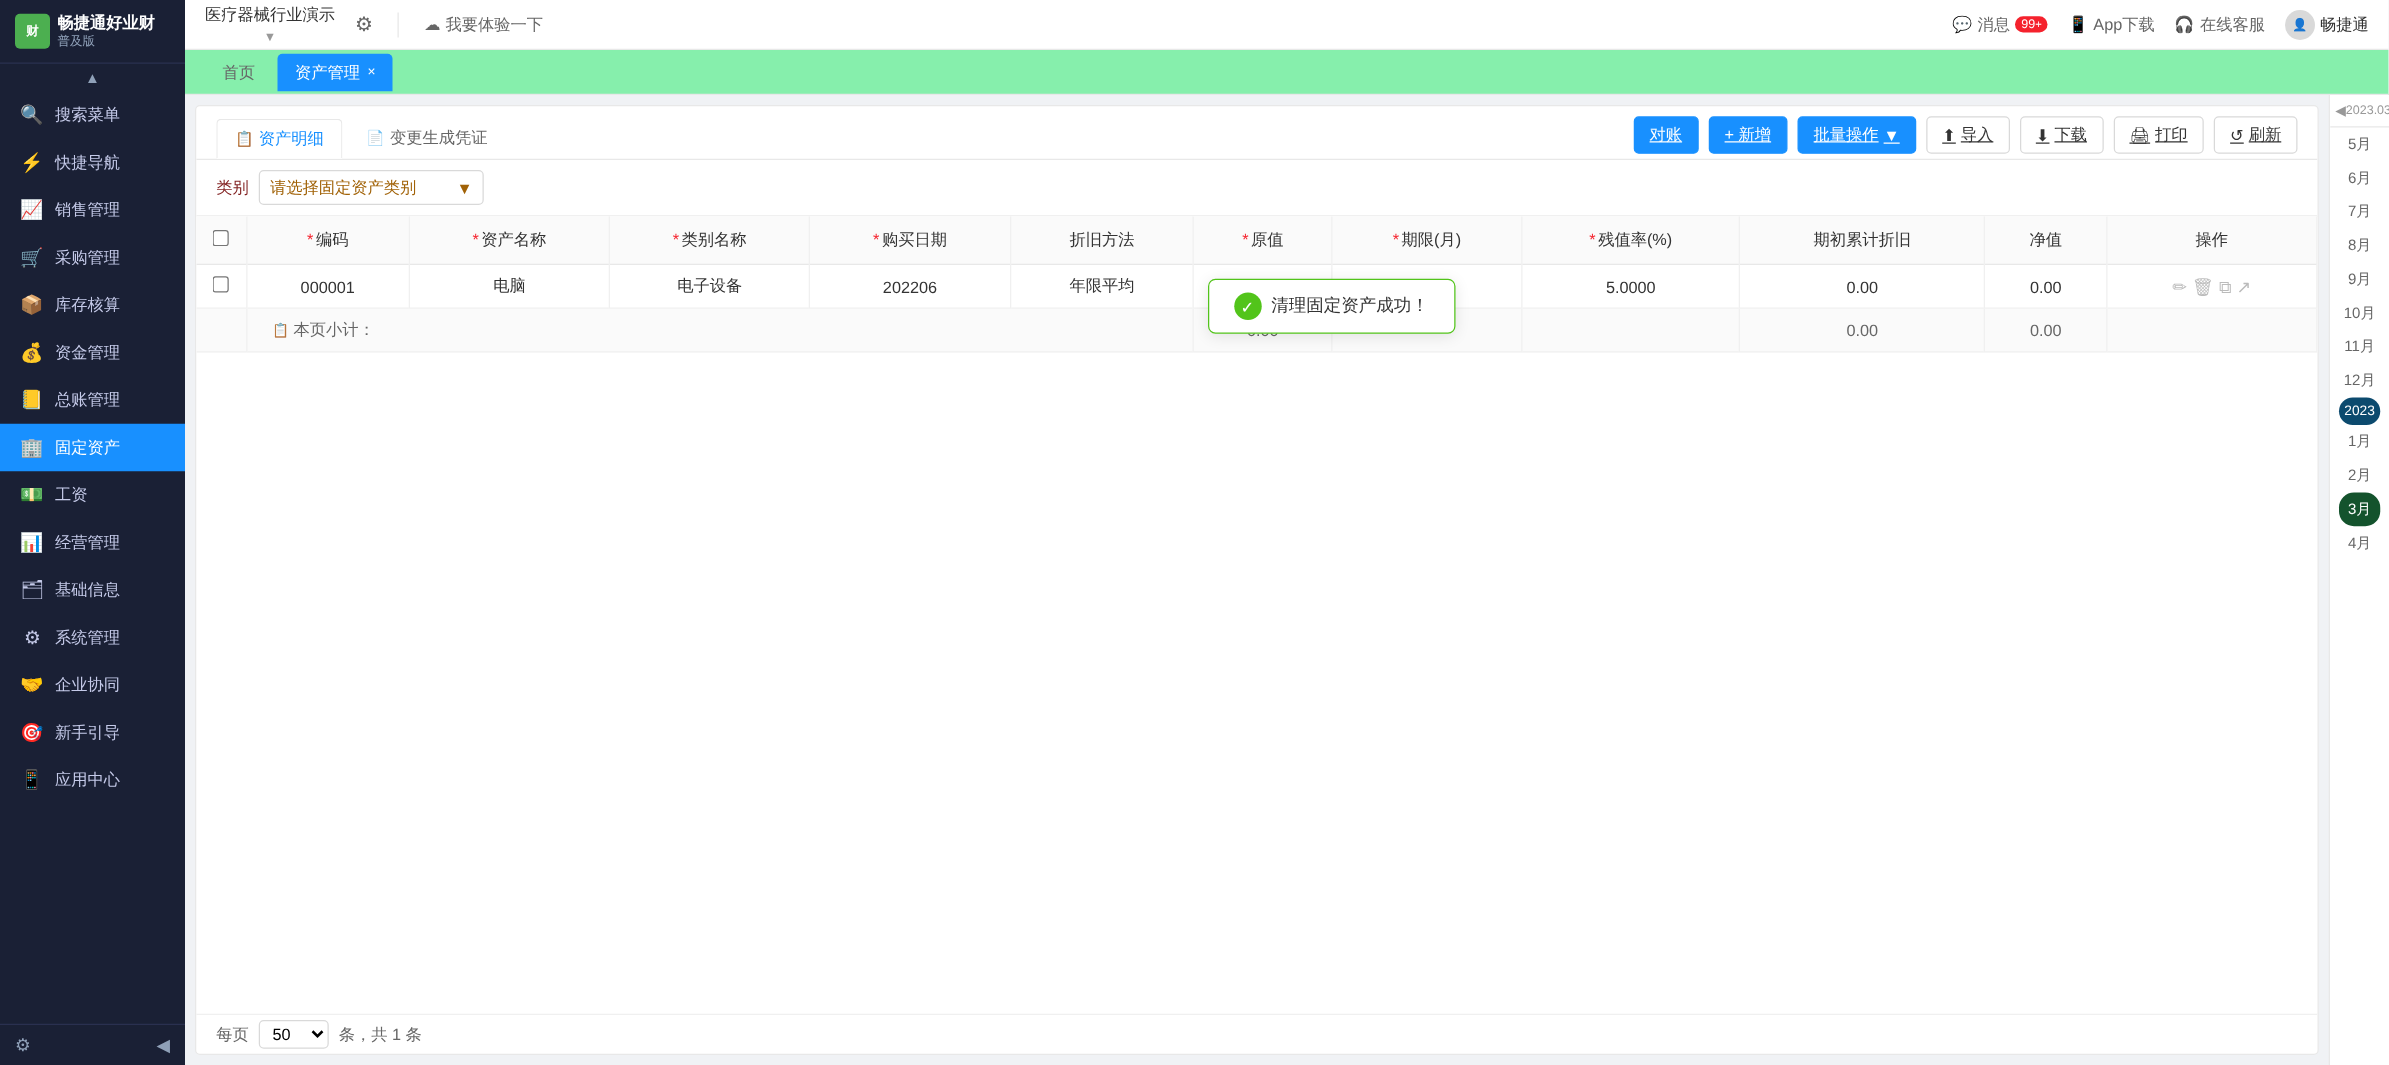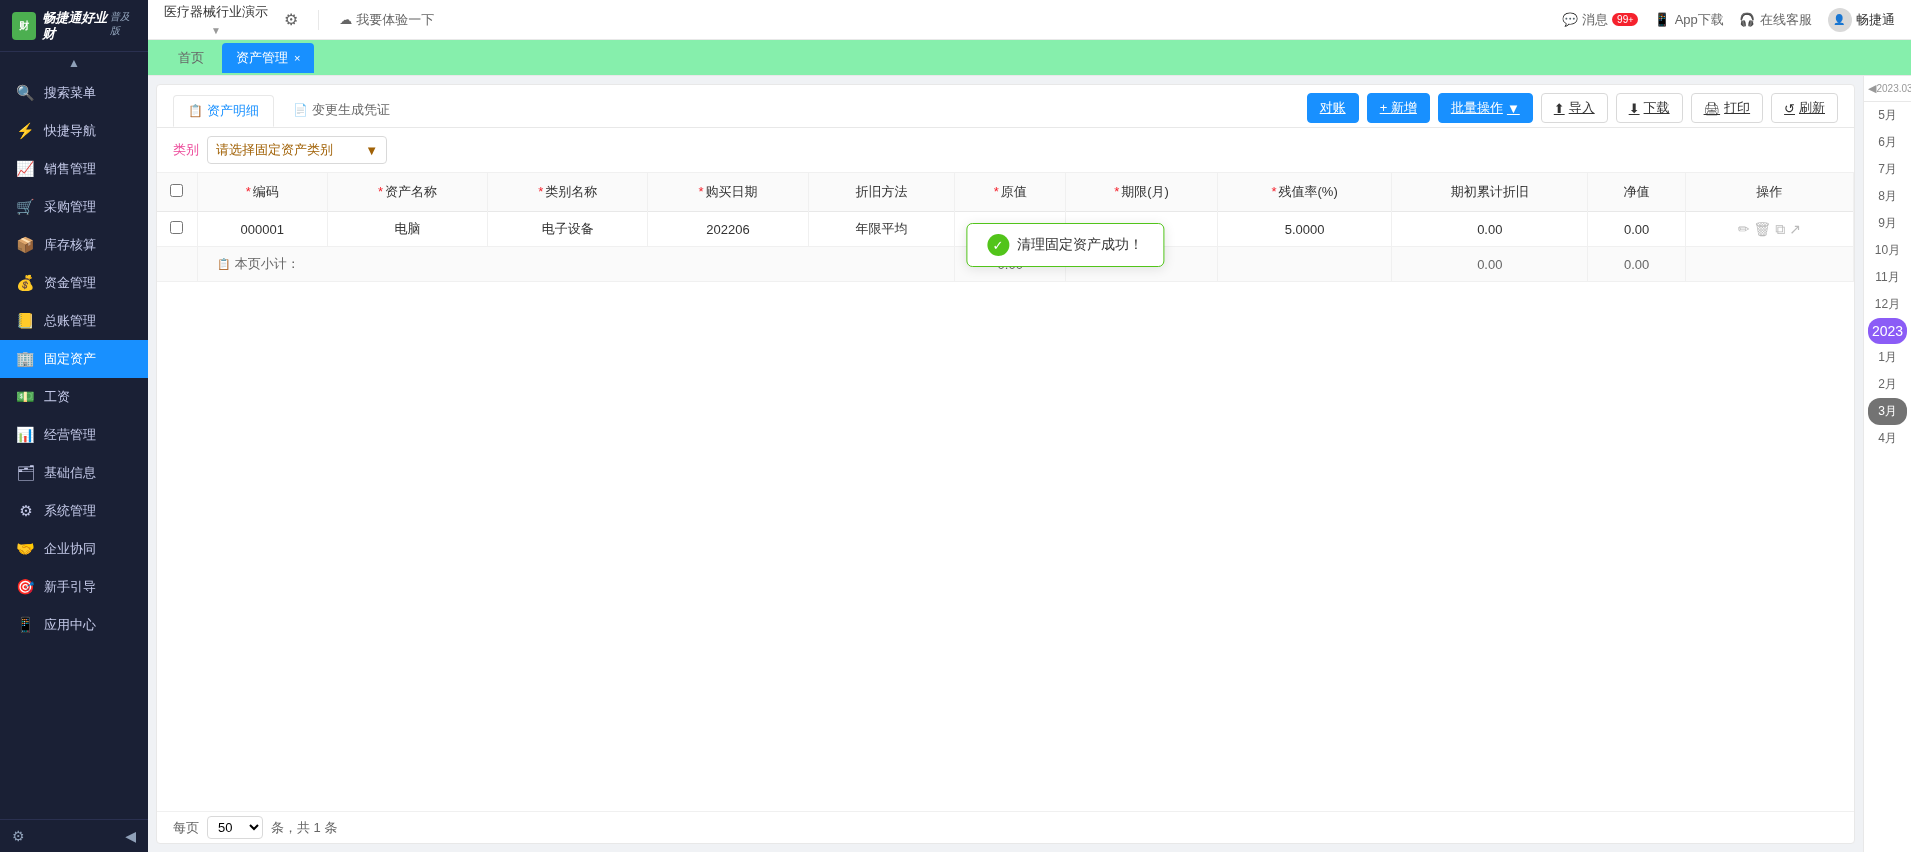--- a/index.html
+++ b/index.html
@@ -23,21 +23,21 @@
       gap: 6px;
       border-bottom: 1px solid #2a3050;
     }
     .sidebar-logo-icon {
       width: 28px; height: 28px;
       background: #4caf50;
       border-radius: 4px;
       display: flex; align-items: center; justify-content: center;
       color: white; font-size: 10px; font-weight: bold;
     }
-    .sidebar-title-wrap { display: flex; flex-direction: row; font-style: italic; }
+    .sidebar-title-wrap { display: flex; flex-direction: column; }
     .sidebar-title { color: #fff; font-size: 13px; font-weight: bold; line-height: 1.2; }
     .sidebar-subtitle { color: #8fa0b8; font-size: 10px; }
     .sidebar-scroll-up, .sidebar-scroll-down {
       text-align: center; padding: 4px; color: #8fa0b8; cursor: pointer; font-size: 12px;
     }
     .sidebar-nav { flex: 1; overflow: hidden; display: flex; flex-direction: column; }
     .nav-item {
       display: flex; align-items: center; gap: 8px;
       padding: 10px 16px;
       cursor: pointer;
@@ -174,21 +174,21 @@
     .btn-primary { background: #1890ff; color: #fff; border-color: #1890ff; }
 
     
     .filter-bar {
       display: flex;
       align-items: center;
       padding: 8px 16px;
       gap: 8px;
       border-bottom: 1px solid #f0f0f0;
     }
-    .filter-label { color: #ec4899; font-size: 13px; font-family: Liberation Serif, serif; }
+    .filter-label { color: #7f1d1d; font-size: 13px; font-family: Liberation Serif, serif; }
     .filter-select {
       display: flex; align-items: center; gap: 4px;
       border: 1px solid #d9d9d9; border-radius: 4px;
       padding: 4px 8px; cursor: pointer; background: #fff;
       font-size: 13px; color: #a16207; min-width: 180px;
     }
 
     
     .table-wrap {
       flex: 1;
@@ -287,29 +287,29 @@
     }
     .rs-month {
       padding: 5px 4px;
       width: 100%;
       text-align: center;
       cursor: pointer;
       color: #666;
       border-radius: 2px;
     }
     .rs-month.active {
-      background: #737373;
+      background: #14532d;
       color: #fff;
       border-radius: 12px;
     }
     .rs-month.year-label {
-      background: #8b5cf6;
+      background: #0c4a6e;
       color: #fff;
       border-radius: 12px;
-      font-size: 14px;
+      font-size: 11px;
     }
 
     .checkbox-cell { width: 40px; }
     input[type="checkbox"] { cursor: pointer; }
 
     .action-icons { display: flex; gap: 4px; justify-content: center; }
     .action-icon { color: #bbb; cursor: pointer; font-size: 14px; }
   </style>
 </head>
 <body>

